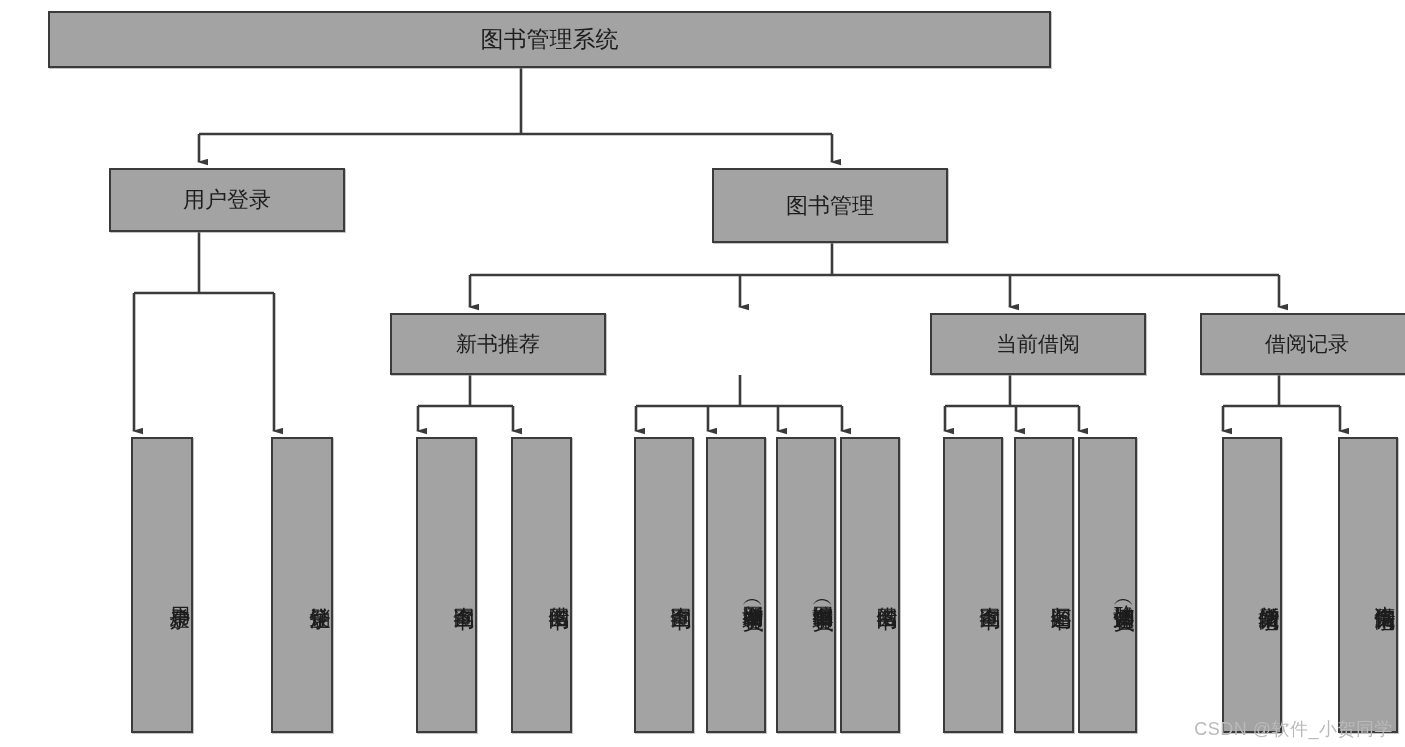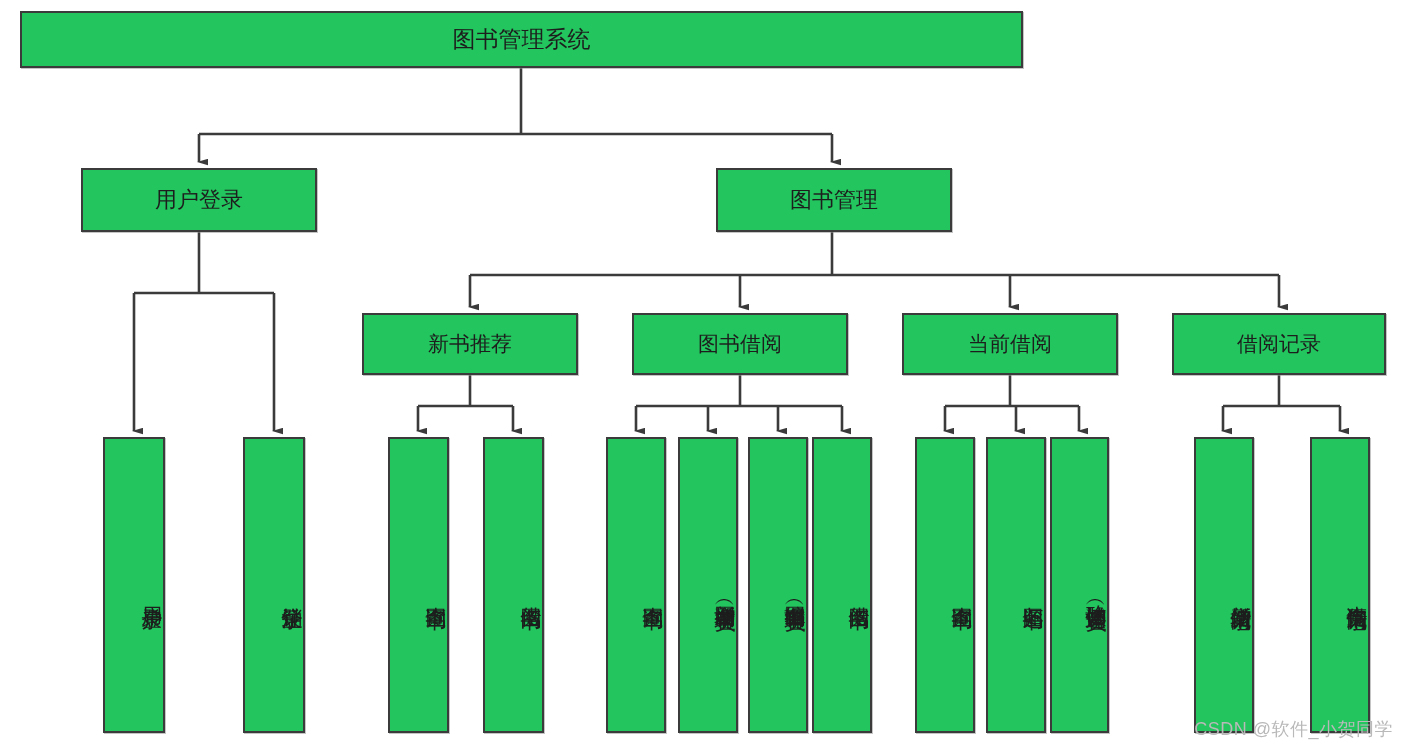--- a/index.html
+++ b/index.html
@@ -20,26 +20,27 @@
     left: 0;
     top: 0;
     width: 1405px;
     height: 747px;
     pointer-events: none;
   }
   .node {
     position: absolute;
     box-sizing: border-box;
     border: 2px solid #3b3b3b;
-    background: #22c55e;
+    background: #a3a3a3;
     display: flex;
     align-items: center;
     justify-content: center;
     color: #1d1d1d;
     box-shadow: 1px 1px 0 rgba(150,150,150,0.55);
+    margin-left: 28px;
   }
   .node.root       { font-size: 23px; }
   .node.level2     { font-size: 22px; }
   .node.level3     { font-size: 21px; }
   .node.leaf {
     font-size: 21px;
     writing-mode: vertical-rl;
     text-orientation: upright;
     padding-top: 14px;
     align-items: flex-start;
@@ -121,29 +122,26 @@
     </g>
   </svg>
 
   <div class="node root" style="left:20px; top:11px; width:1003px; height:57px;">
     <span>图书管理系统</span>
   </div>
 
   <div class="node level2" style="left:81px; top:168px; width:236px; height:64px;">
     <span>用户登录</span>
   </div>
-  <div class="node level2" style="left:716px; top:168px; width:236px; height:64px;">
+  <div class="node level2" style="left:684px; top:168px; width:236px; height:75px;">
     <span>图书管理</span>
   </div>
 
   <div class="node level3" style="left:362px; top:313px; width:216px; height:62px;text-align:right;">
     <span>新书推荐</span>
-  </div>
-  <div class="node level3" style="left:632px; top:313px; width:216px; height:62px;">
-    <span>图书借阅</span>
   </div>
   <div class="node level3" style="left:1172px; top:313px; width:214px; height:62px;">
     <span>借阅记录</span>
   </div>
   <div class="node level3" style="left:902px; top:313px; width:216px; height:62px;">
     <span>当前借阅</span>
   </div>
 
   <div class="node leaf" style="left:103px; top:437px; width:62px; height:296px;">
     <span>用户登录</span>

